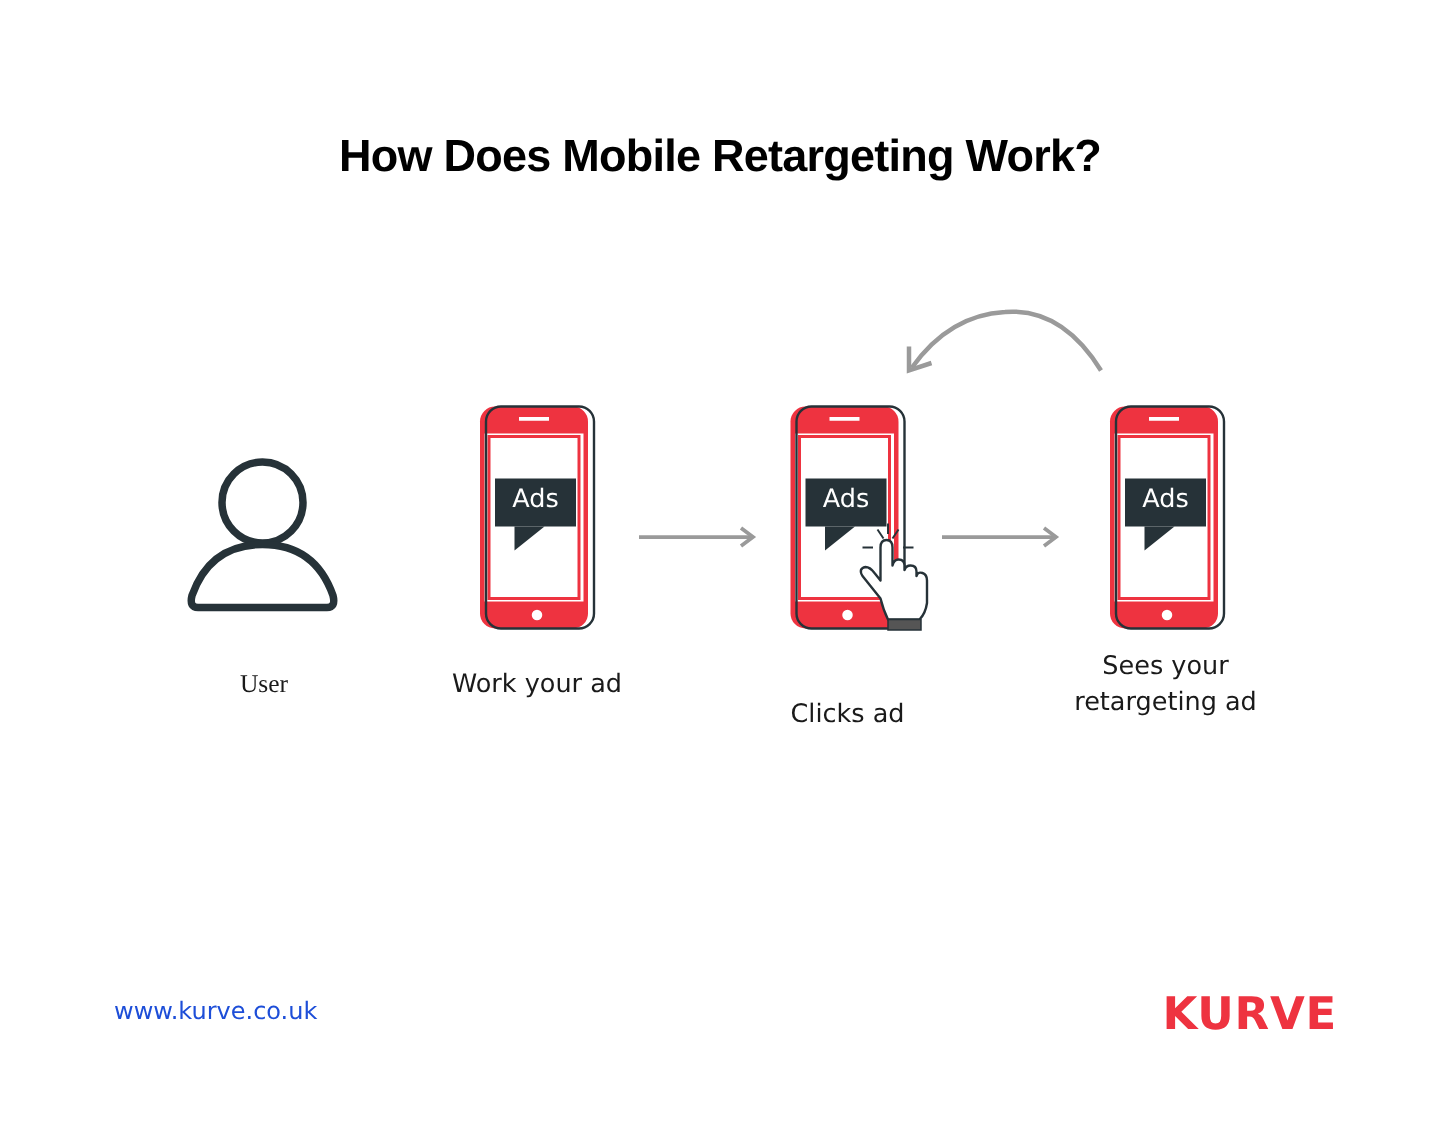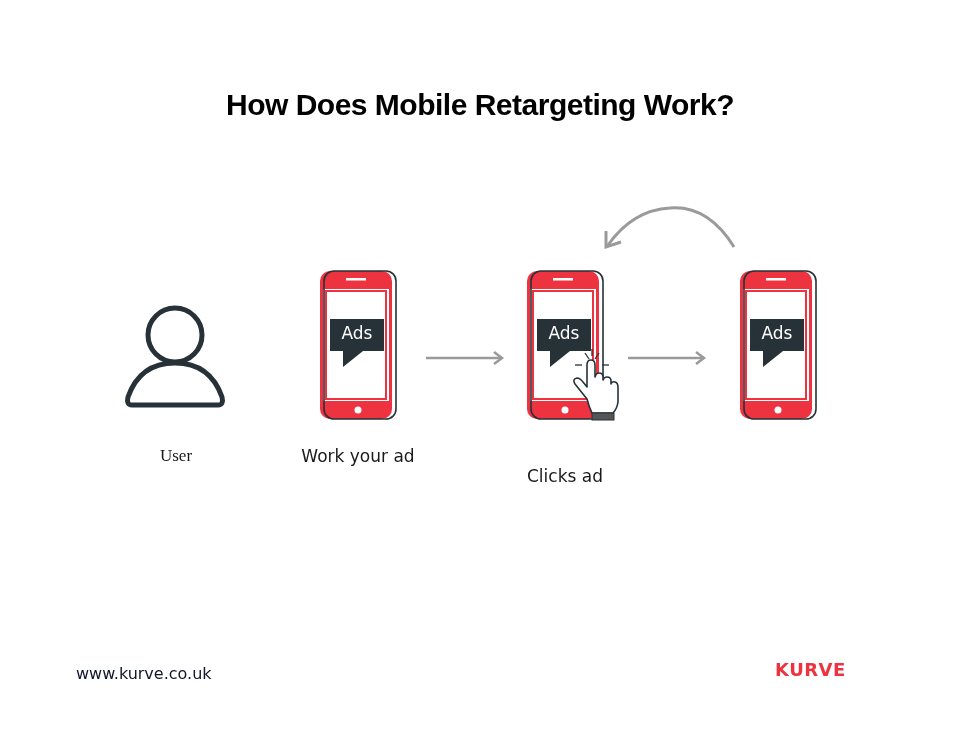--- a/index.html
+++ b/index.html
@@ -1,22 +1,22 @@
 <!DOCTYPE html>
 <html><head>
 <meta charset="utf-8">
 <style>
   html, body { margin:0; padding:0; background:#ffffff; }
   body { width:960px; height:750px; position:relative; overflow:hidden; font-family:"Liberation Sans", sans-serif; }
   .title { position:absolute; left:0; top:72px; width:960px; text-align:center; font-family:"Liberation Sans", sans-serif; font-weight:bold; font-size:30px; color:#000; letter-spacing:-0.5px;margin-top:16px; }
   .label { position:absolute; text-align:center; font-family:"DejaVu Sans", sans-serif; font-size:17px; color:#1a1a1a; line-height:24px; }
   .phone { position:absolute; width:80px; height:152px; }
   .arrow { position:absolute; }
-  .footer-url { position:absolute; left:76px; top:664px; font-family:"DejaVu Sans", sans-serif; font-size:16px; color:#0f172a; }
-  .logo { position:absolute; left:775px; top:659px; font-family:"DejaVu Sans", sans-serif; font-weight:bold; font-size:18px; color:#ee3340; letter-spacing:0.5px; }
+  .footer-url { position:absolute; left:76px; top:664px; font-family:"DejaVu Sans", sans-serif; font-size:16px; color:#1d4ed8; }
+  .logo { position:absolute; left:775px; top:659px; font-family:"DejaVu Sans", sans-serif; font-weight:bold; font-size:30px; color:#ee3340; letter-spacing:0.5px; }
 </style>
 </head>
 <body>
 
 <div class="title">How Does Mobile Retargeting Work?</div>
 
 <svg style="position:absolute;left:122px;top:305px;" width="106" height="106" viewBox="0 0 106 106">
   <circle cx="53" cy="30" r="27" fill="none" stroke="#263238" stroke-width="5"></circle>
   <path d="M10 100 Q4 100 6 92 Q18 58 53 58 Q88 58 100 92 Q102 100 96 100 Z" fill="none" stroke="#263238" stroke-width="5" stroke-linejoin="round"></path>
 </svg>
@@ -79,16 +79,18 @@
   <rect x="5" y="20" width="66" height="112" fill="#ffffff"></rect>
   <rect x="8" y="22" width="60" height="108" fill="none" stroke="#ee3340" stroke-width="2"></rect>
   <rect x="6" y="2" width="72" height="148" rx="10" fill="none" stroke="#263238" stroke-width="1.6"></rect>
   <rect x="28" y="9" width="20" height="2.5" fill="#ffffff"></rect>
   <circle cx="40" cy="141" r="3.5" fill="#ffffff"></circle>
   <rect x="12" y="50" width="54" height="32" fill="#263238"></rect>
   <polygon points="25,82 25,98 45,82" fill="#263238"></polygon>
 </svg>
 <div style="position:absolute;left:750px;top:323px;width:54px;text-align:center;font-family:'DejaVu Sans',sans-serif;font-size:17px;color:#fff;">Ads</div>
 <div class="label" style="left:697px;top:432px;width:160px;">
+  <div>Sees your</div>
+  <div>retargeting ad</div>
 </div>
 
 <div class="footer-url">www.kurve.co.uk</div>
 <div class="logo">KURVE</div>
 
 </body></html>

